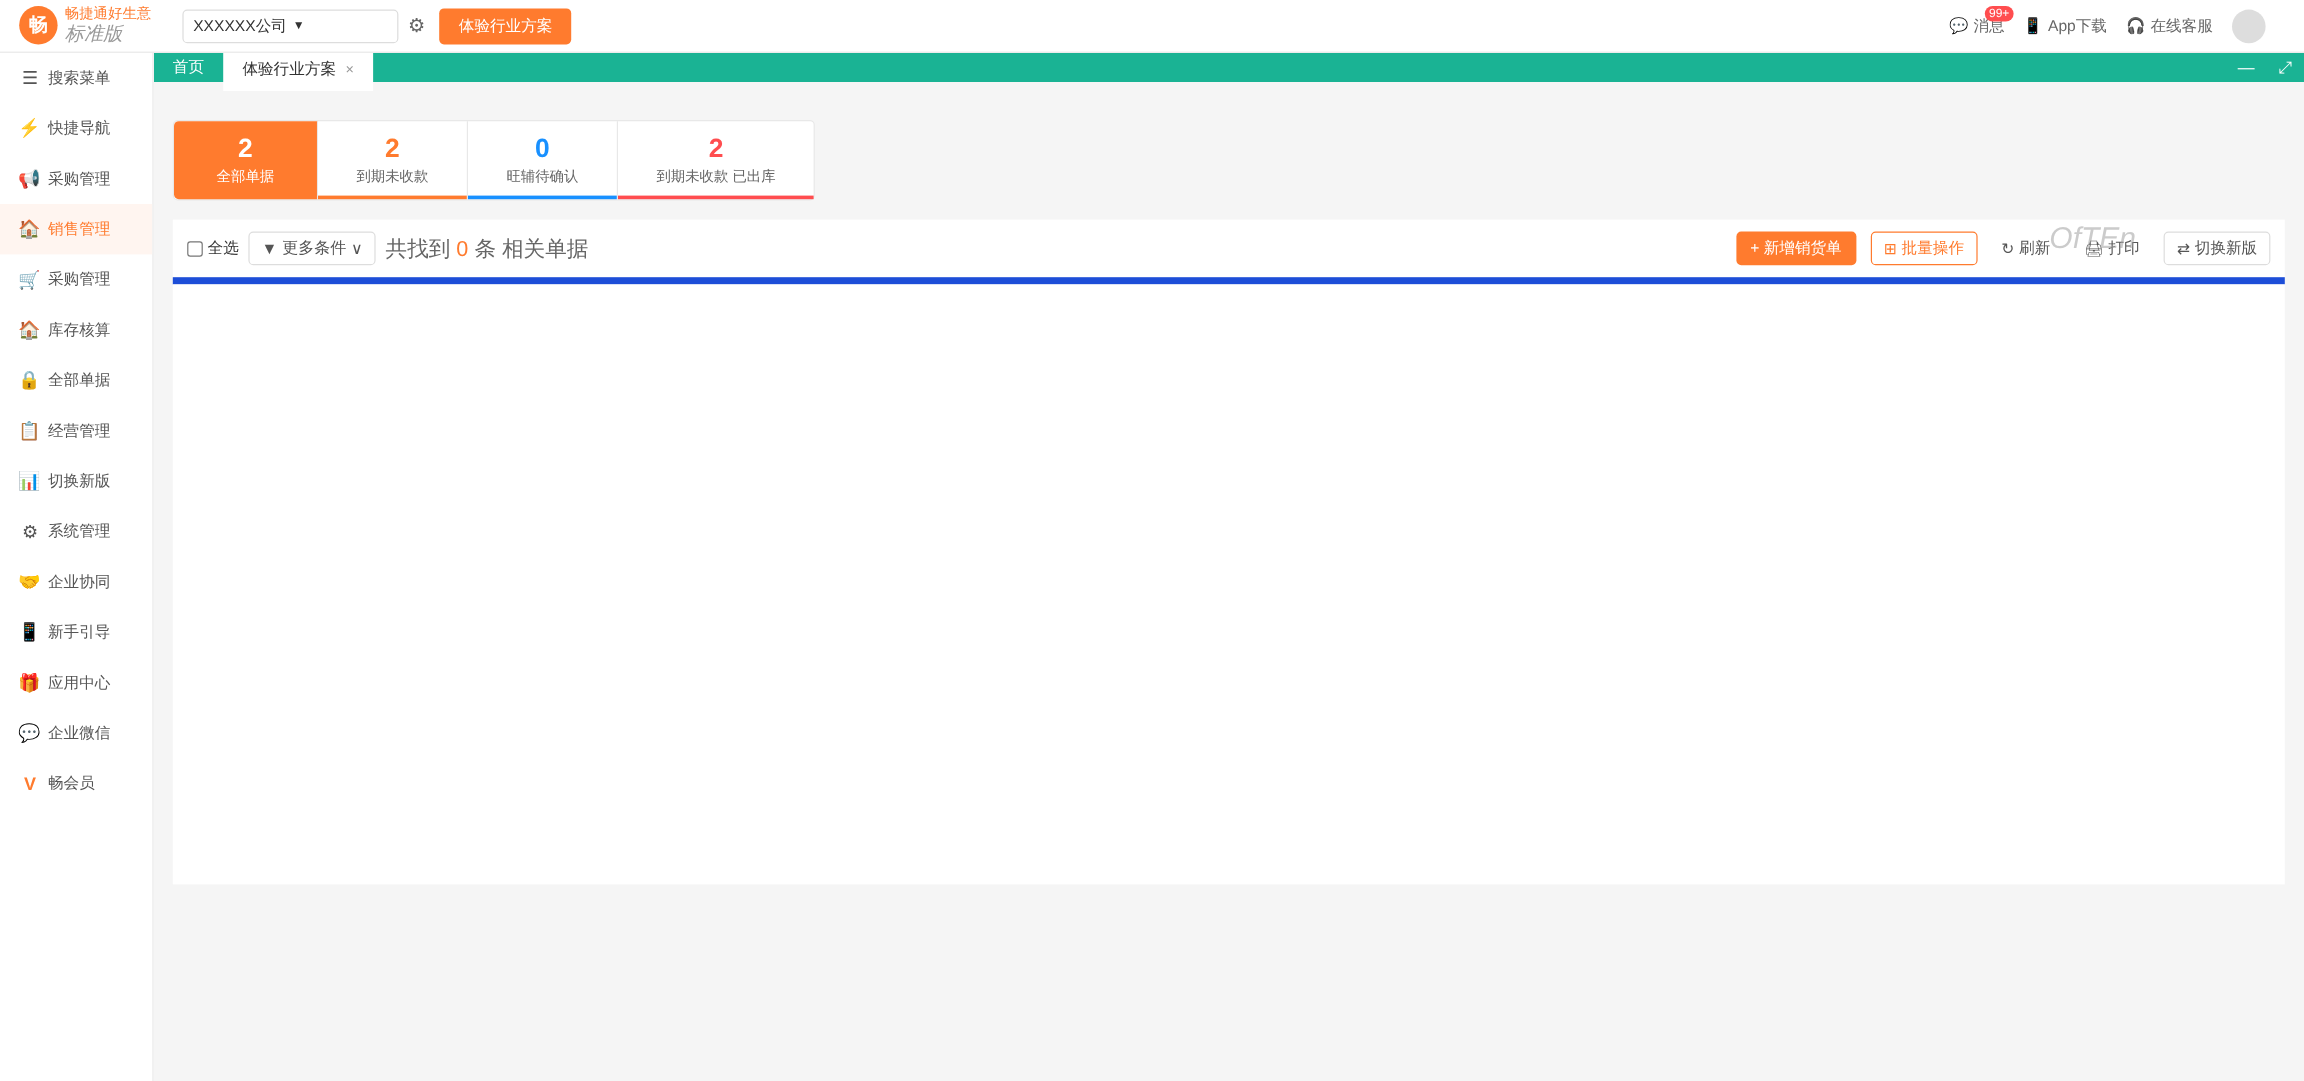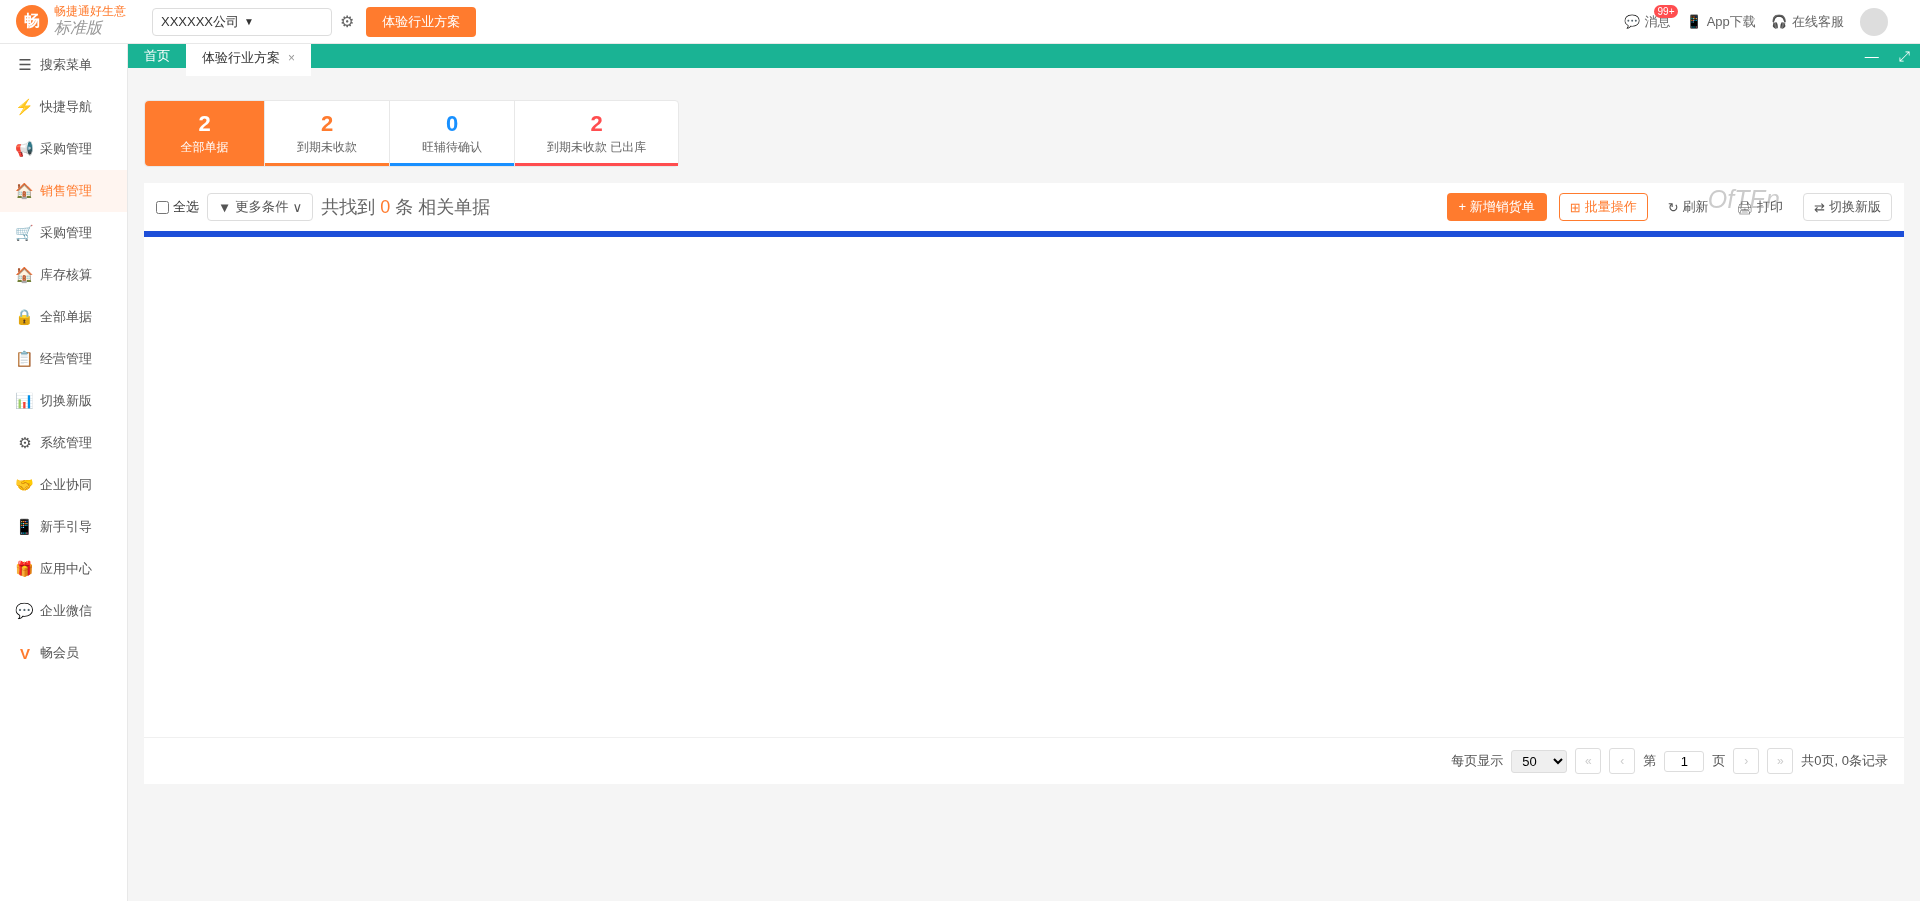--- a/index.html
+++ b/index.html
@@ -277,32 +277,16 @@
         <button class="btn-switch">
           <span>⇄</span>
           <span>切换新版</span>
         </button>
       </div>
     </div>
 
     <div class="table-area">
     </div>
 
-    <div class="pagination-bar">
-      <span>每页显示</span>
-      <select class="page-size-select">
-        <option>50</option>
-        <option>20</option>
-        <option>100</option>
-      </select>
-      <div class="page-btn disabled">«</div>
-      <div class="page-btn disabled">‹</div>
-      <span>第</span>
-      <input class="page-input" type="text" value="1" style="">
-      <span>页</span>
-      <div class="page-btn disabled">›</div>
-      <div class="page-btn disabled">»</div>
-      <span>共0页, 0条记录</span>
-    </div>
   </div>
 </div>
 
 <div class="watermark-often">OfTEn</div>
 
 </body></html>

